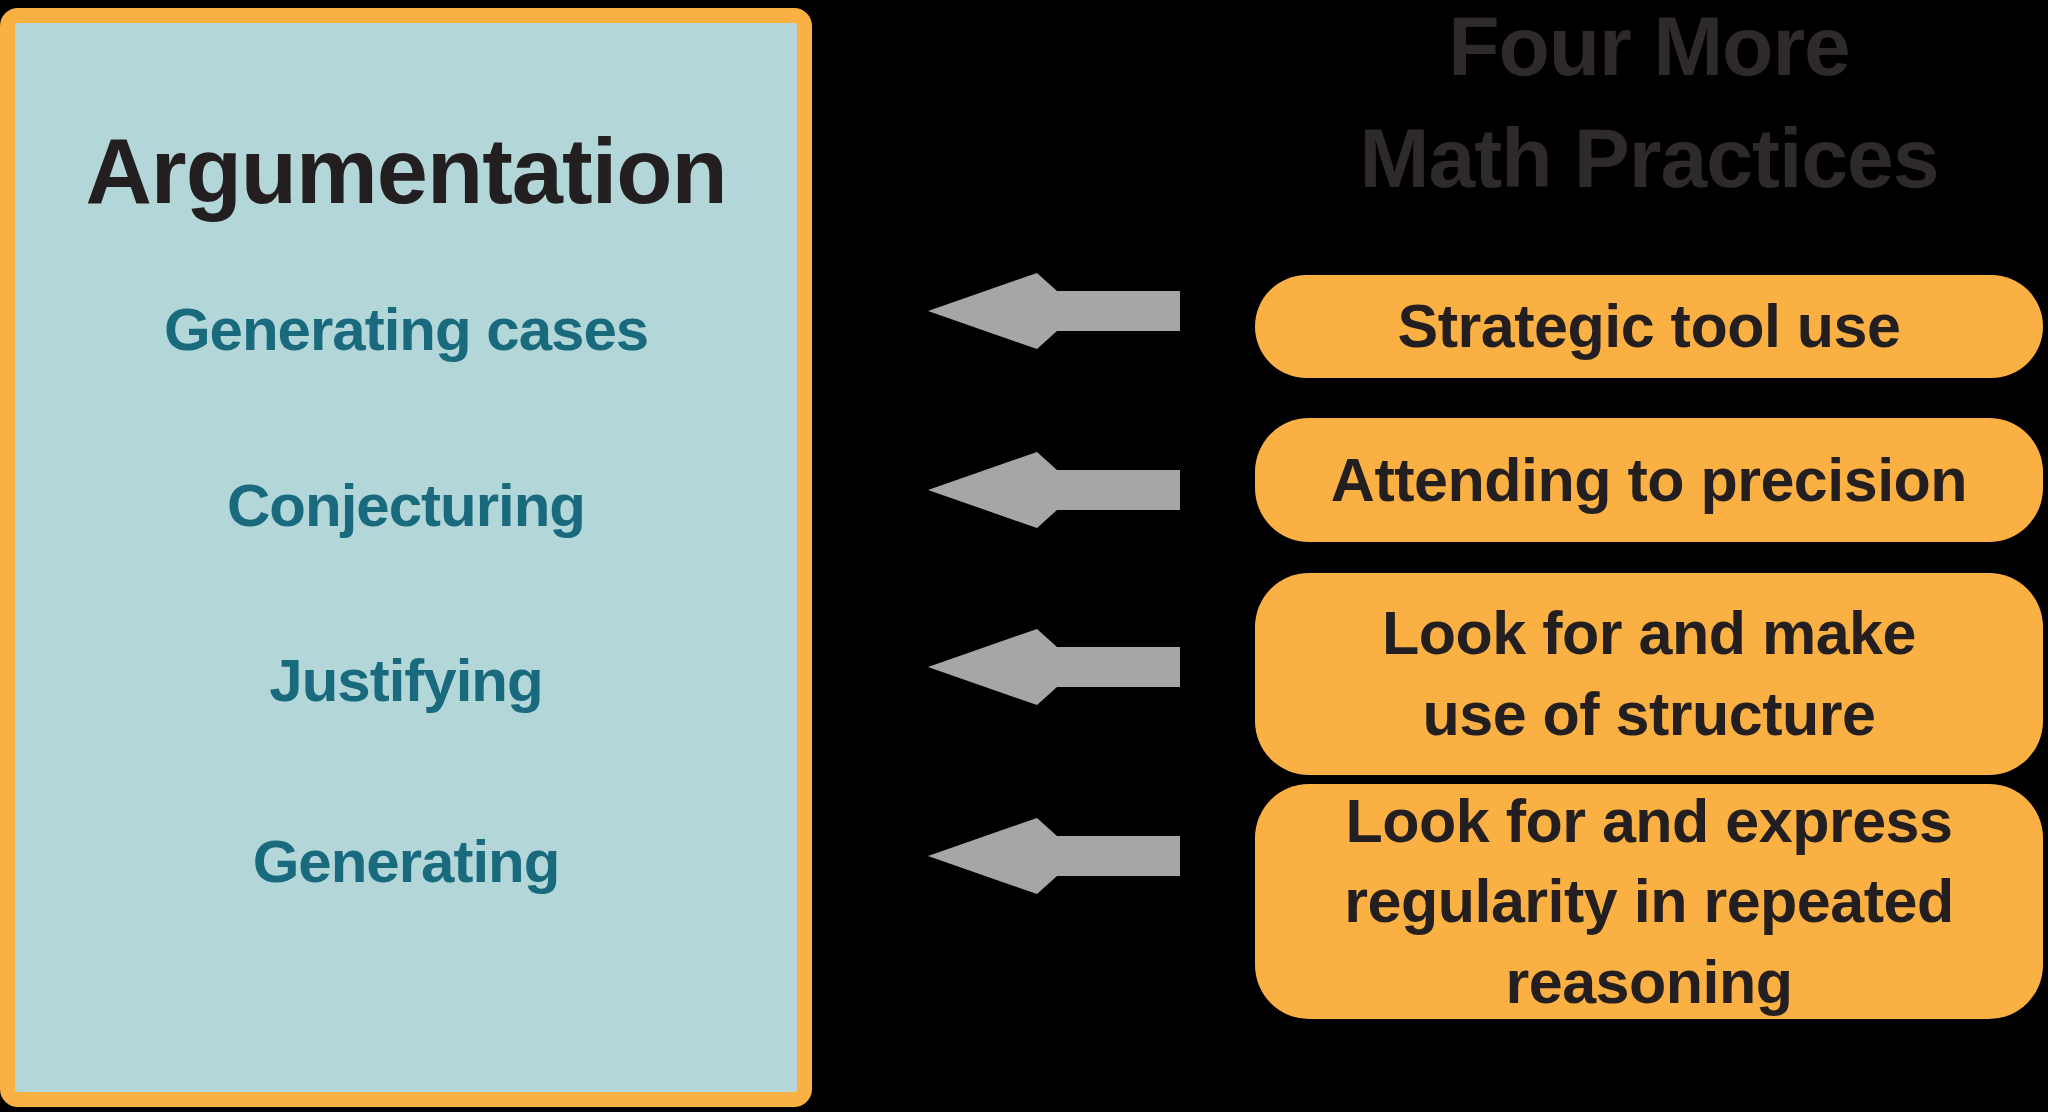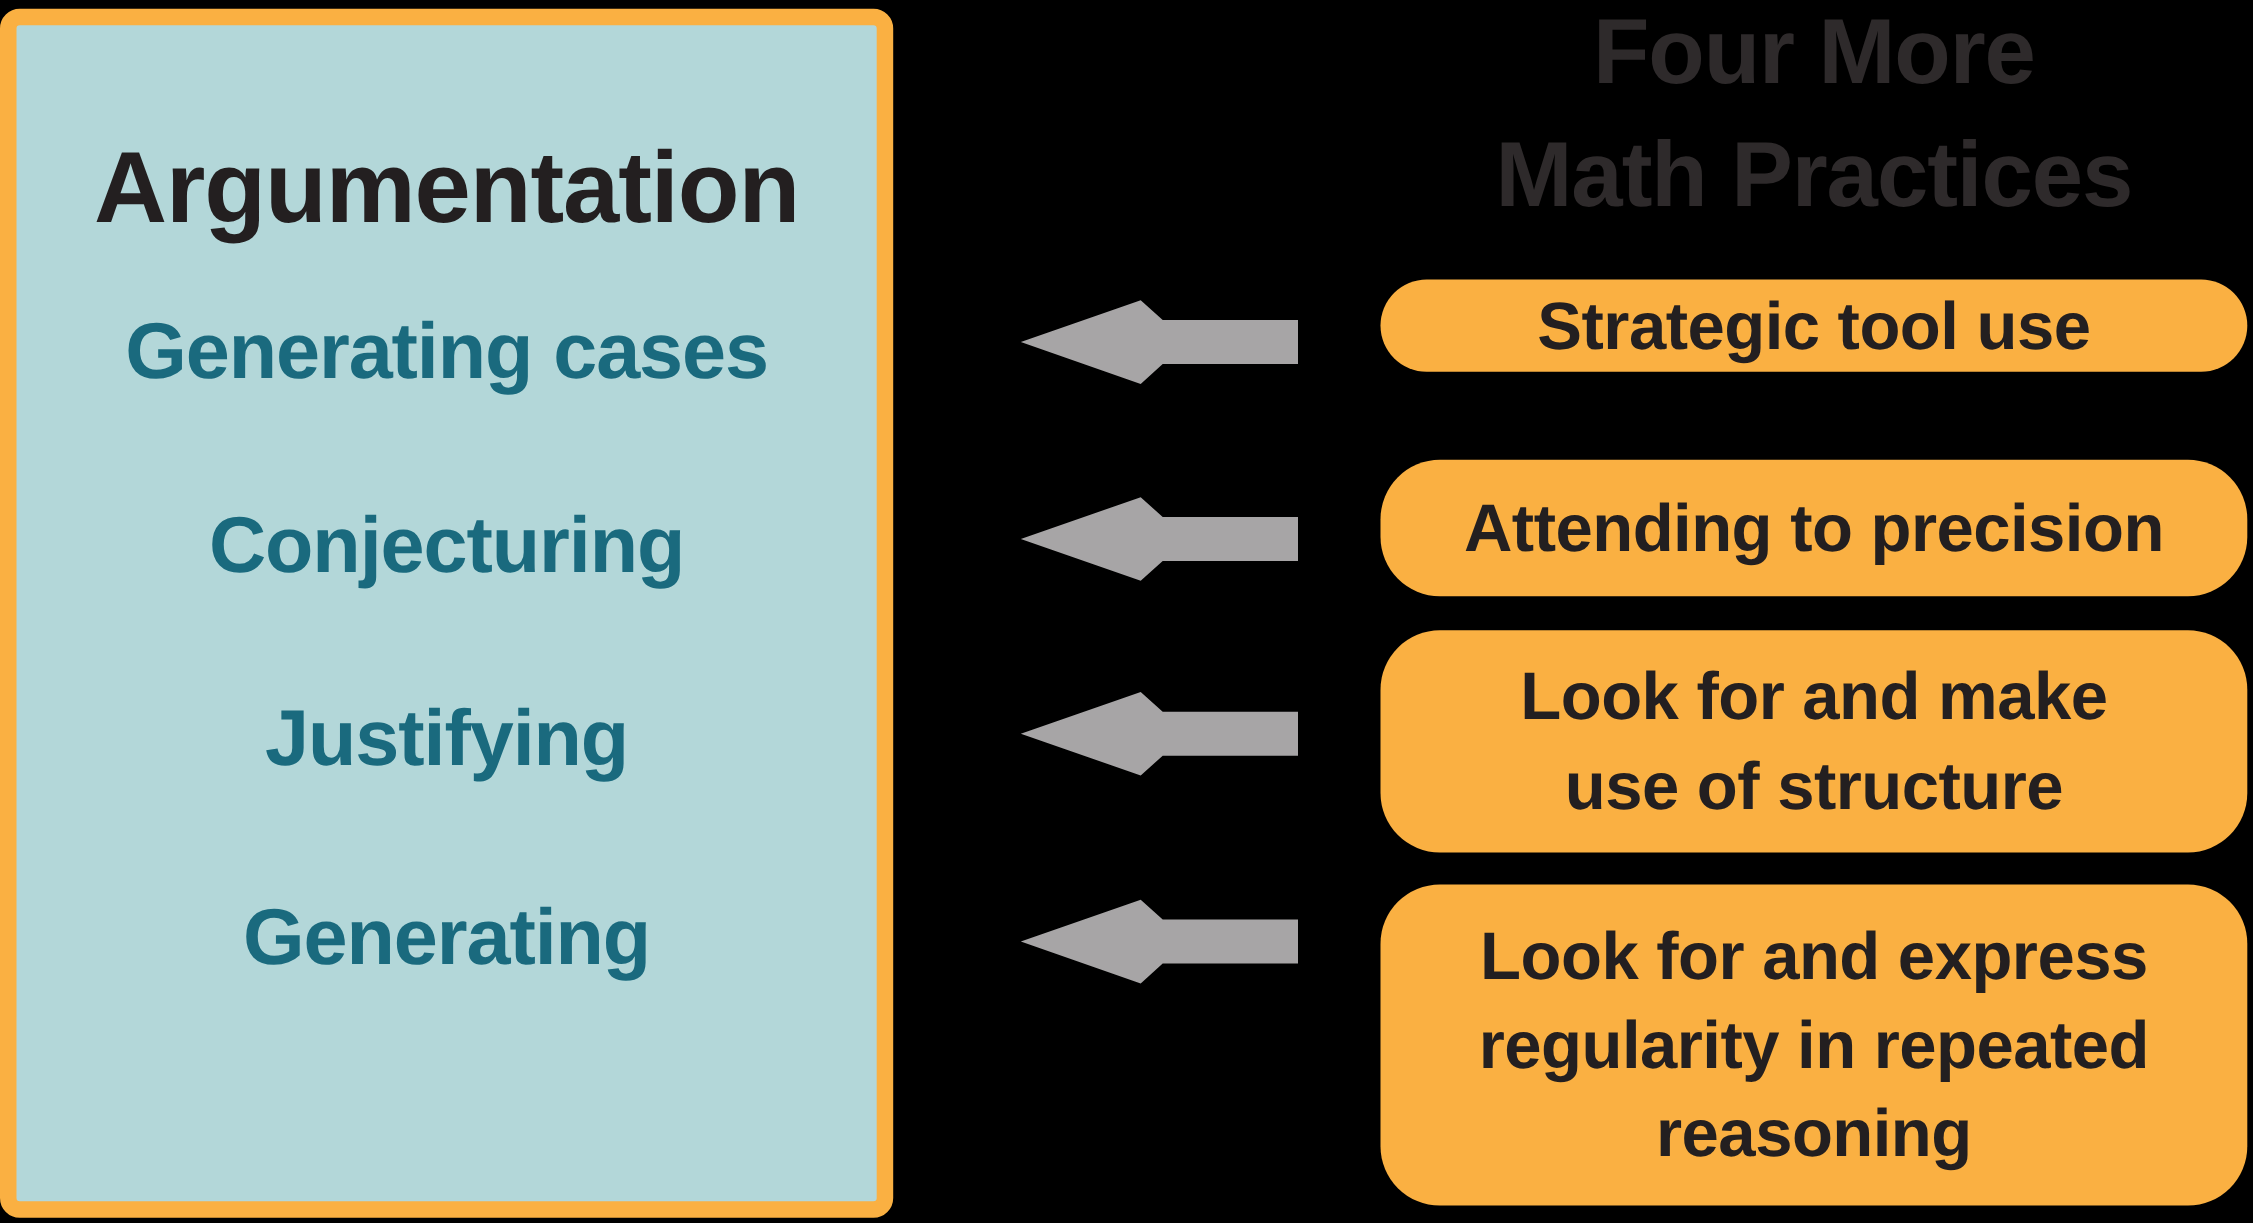--- a/index.html
+++ b/index.html
@@ -20,23 +20,24 @@
     box-sizing:border-box;
   }
   .arg-title{
     position:absolute;left:0;right:0;top:102px;
     text-align:center;font-size:92px;line-height:1;
     color:var(--dark,#231F20);
     letter-spacing:-1px;
   }
   .arg-item{
     position:absolute;left:0;right:0;
-    text-align:center;font-size:72px;line-height:1;
+    text-align:center;font-size:60px;line-height:1;
     color:var(--teal,#1A6A7E);
     letter-spacing:-1px;
+    margin-top:16px;
   }
   .i1{top:261px}.i2{top:437px}.i3{top:612px}.i4{top:793px}
   
   .and-label{
     position:absolute;left:905px;top:118px;width:294px;
     text-align:center;font-size:85px;line-height:1;
     color:var(--titlegray,#2E2A2B);
   }
   
   .right-title{
@@ -48,24 +49,24 @@
   
   .practice-box{
     position:absolute;left:1255px;width:788px;
     background:var(--orange,#FAB042);
     border-radius:54px;
     display:flex;flex-direction:column;align-items:center;justify-content:center;
     color:var(--dark,#231F20);
     font-size:61px;line-height:1.32;letter-spacing:-0.5px;
     text-align:center;
   }
-  .b1{top:254px;height:84px}
+  .b1{top:275px;height:103px}
   .b2{top:418px;height:124px}
   .b3{top:573px;height:202px}
-  .b4{top:804px;height:292px}
+  .b4{top:784px;height:235px}
   .box-line{white-space:nowrap;}
   
   .arrow{position:absolute;left:928px;width:252px;height:80px;display:block;}
   .a1{top:271px}.a2{top:450px}.a3{top:627px}.a4{top:816px}
 </style>
 </head>
 <body>
 
 <div class="canvas">
 

